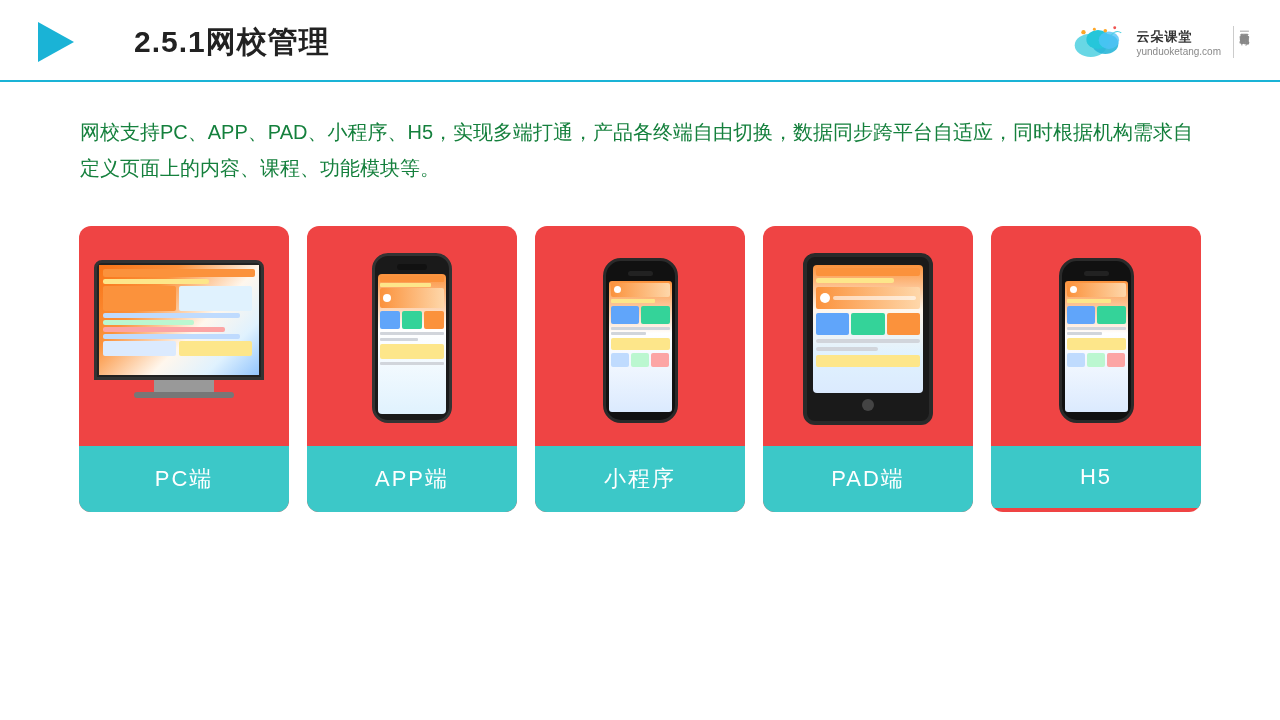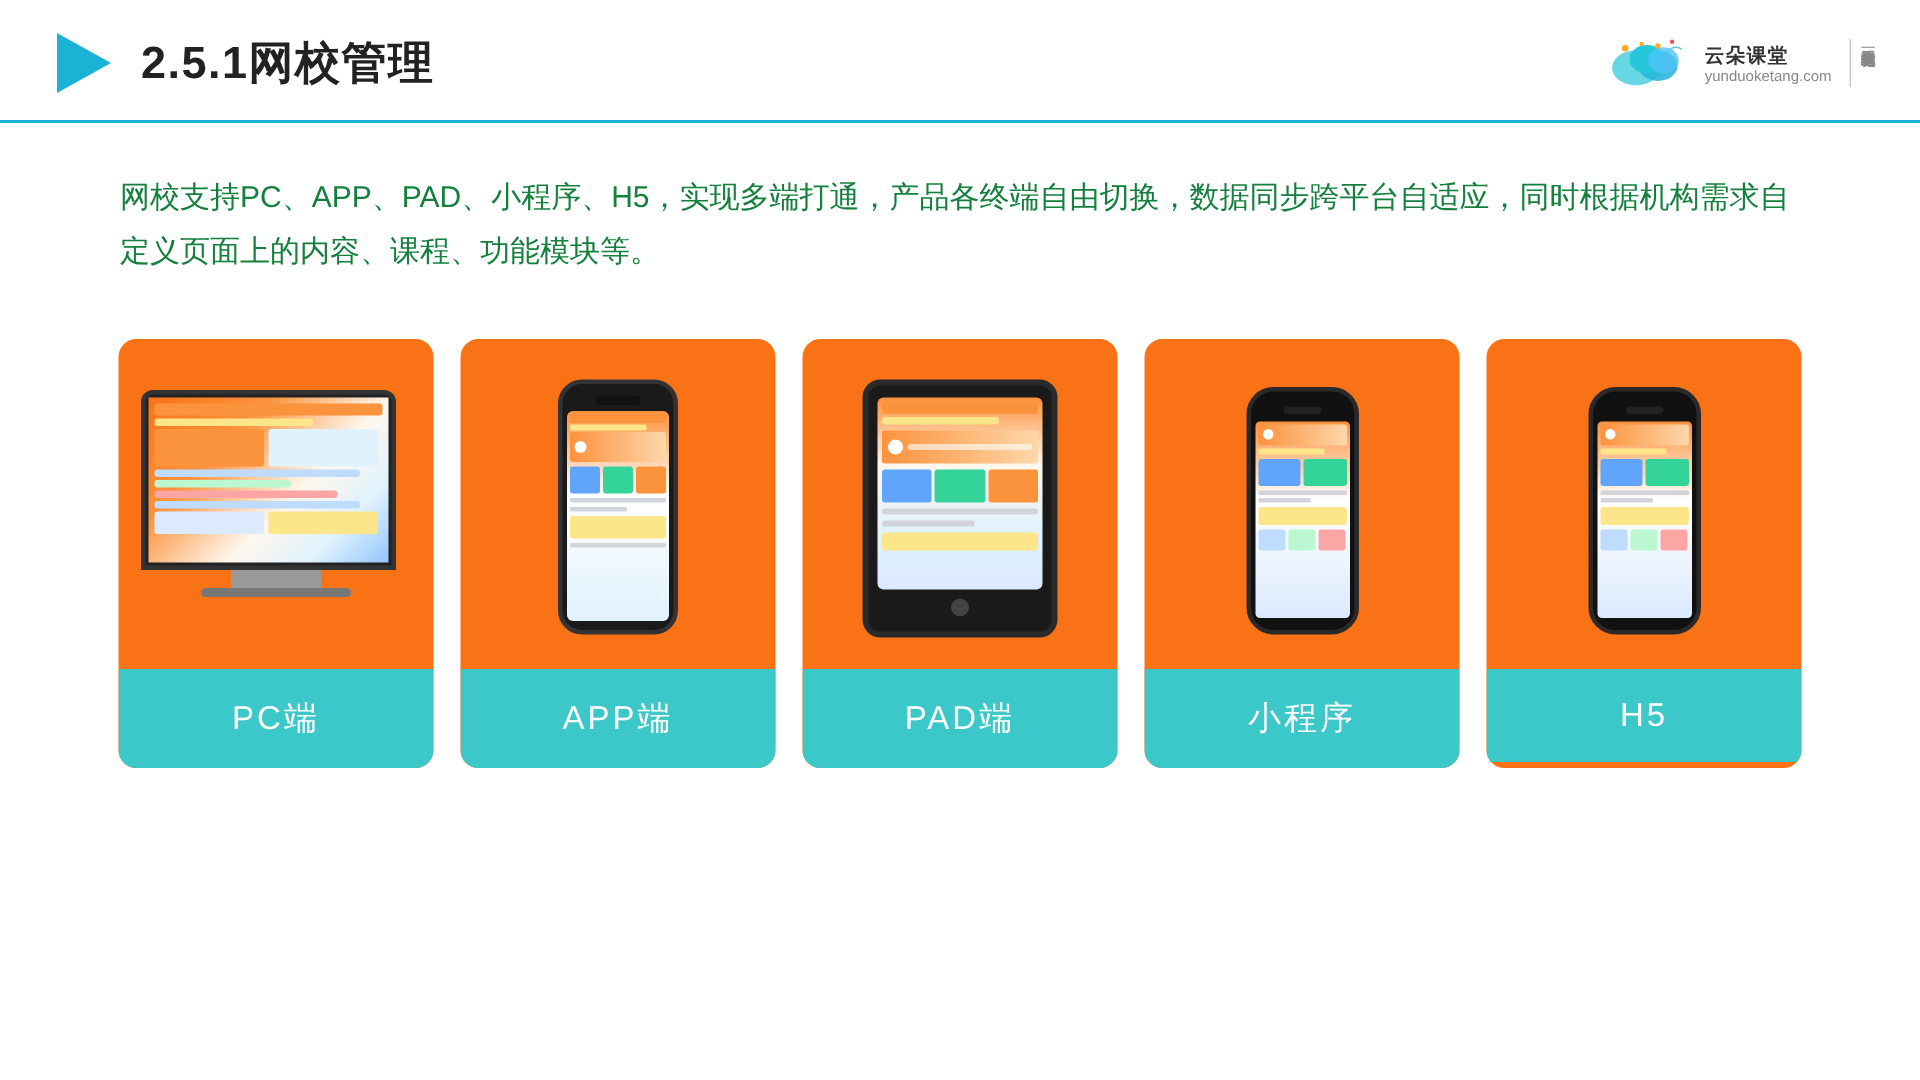--- a/index.html
+++ b/index.html
@@ -26,20 +26,21 @@
     }
     .play-icon {
       width: 48px;
       height: 48px;
     }
     .page-title {
       font-size: 30px;
       font-weight: bold;
       color: #222;
       letter-spacing: 1px;
+      margin-left: 40px;
     }
     .logo-area {
       display: flex;
       align-items: center;
       gap: 8px;
     }
     .logo-cloud {
       width: 60px;
       height: 40px;
     }
@@ -80,21 +81,21 @@
 
     
     .cards-container {
       display: flex;
       justify-content: center;
       gap: 18px;
       padding: 20px 60px 30px 60px;
     }
 
     .card {
-      background: #f97316;
+      background: #ef4444;
       border-radius: 12px;
       width: 210px;
       display: flex;
       flex-direction: column;
       align-items: center;
       overflow: hidden;
     }
 
     .card-image-area {
       width: 100%;
@@ -374,20 +375,49 @@
             <div class="phone-text-bar" style="margin-top:2px;"></div>
           </div>
         </div>
       </div>
     </div>
     <div class="card-label">APP端</div>
   </div>
 
   <div class="card">
     <div class="card-image-area">
+      <div>
+        <div class="mini-phone-outer">
+          <div class="mini-notch"></div>
+          <div class="mini-screen">
+            <div style="height:14px; background:linear-gradient(90deg,#fb923c,#fed7aa); border-radius:2px; display:flex; align-items:center; padding:0 3px; gap:2px;">
+              <div style="width:7px;height:7px;background:#fff;border-radius:50%;"></div>
+            </div>
+            <div style="height:4px; background:#fde68a; border-radius:1px; margin-top:1px; width:75%;"></div>
+            <div style="display:flex; gap:2px; margin-top:2px;">
+              <div style="flex:1;height:18px;background:#60a5fa;border-radius:2px;"></div>
+              <div style="flex:1;height:18px;background:#34d399;border-radius:2px;"></div>
+            </div>
+            <div style="height:3px;background:#d1d5db;border-radius:1px;margin-top:2px;"></div>
+            <div style="height:3px;background:#d1d5db;border-radius:1px;margin-top:1px;width:60%;"></div>
+            <div style="height:12px;background:#fde68a;border-radius:2px;margin-top:2px;"></div>
+            <div style="display:flex; gap:2px; margin-top:2px;">
+              <div style="flex:1;height:14px;background:#bfdbfe;border-radius:2px;"></div>
+              <div style="flex:1;height:14px;background:#bbf7d0;border-radius:2px;"></div>
+              <div style="flex:1;height:14px;background:#fca5a5;border-radius:2px;"></div>
+            </div>
+          </div>
+        </div>
+      </div>
+    </div>
+    <div class="card-label">小程序</div>
+  </div>
+
+  <div class="card">
+    <div class="card-image-area">
       <div class="tablet-mockup">
         <div class="tablet-outer">
           <div class="tablet-screen">
             <div class="tab-bar"></div>
             <div class="tab-bar2"></div>
             <div style="height:22px; background: linear-gradient(90deg, #fb923c, #fed7aa); border-radius:2px; margin-top:2px; display:flex; align-items:center; padding:0 4px; gap:3px;">
               <div style="width:10px;height:10px;background:#fff;border-radius:50%;"></div>
               <div style="flex:1;height:4px;background:#fff9;border-radius:2px;"></div>
             </div>
             <div class="tab-grid">
@@ -425,45 +455,16 @@
             <div style="height:12px;background:#fde68a;border-radius:2px;margin-top:2px;"></div>
             <div style="display:flex; gap:2px; margin-top:2px;">
               <div style="flex:1;height:14px;background:#bfdbfe;border-radius:2px;"></div>
               <div style="flex:1;height:14px;background:#bbf7d0;border-radius:2px;"></div>
               <div style="flex:1;height:14px;background:#fca5a5;border-radius:2px;"></div>
             </div>
           </div>
         </div>
       </div>
     </div>
-    <div class="card-label">小程序</div>
-  </div>
-
-  <div class="card">
-    <div class="card-image-area">
-      <div>
-        <div class="mini-phone-outer">
-          <div class="mini-notch"></div>
-          <div class="mini-screen">
-            <div style="height:14px; background:linear-gradient(90deg,#fb923c,#fed7aa); border-radius:2px; display:flex; align-items:center; padding:0 3px; gap:2px;">
-              <div style="width:7px;height:7px;background:#fff;border-radius:50%;"></div>
-            </div>
-            <div style="height:4px; background:#fde68a; border-radius:1px; margin-top:1px; width:75%;"></div>
-            <div style="display:flex; gap:2px; margin-top:2px;">
-              <div style="flex:1;height:18px;background:#60a5fa;border-radius:2px;"></div>
-              <div style="flex:1;height:18px;background:#34d399;border-radius:2px;"></div>
-            </div>
-            <div style="height:3px;background:#d1d5db;border-radius:1px;margin-top:2px;"></div>
-            <div style="height:3px;background:#d1d5db;border-radius:1px;margin-top:1px;width:60%;"></div>
-            <div style="height:12px;background:#fde68a;border-radius:2px;margin-top:2px;"></div>
-            <div style="display:flex; gap:2px; margin-top:2px;">
-              <div style="flex:1;height:14px;background:#bfdbfe;border-radius:2px;"></div>
-              <div style="flex:1;height:14px;background:#bbf7d0;border-radius:2px;"></div>
-              <div style="flex:1;height:14px;background:#fca5a5;border-radius:2px;"></div>
-            </div>
-          </div>
-        </div>
-      </div>
-    </div>
     <div class="card-label">H5</div>
   </div>
 
 </div>
 
 </body></html>

